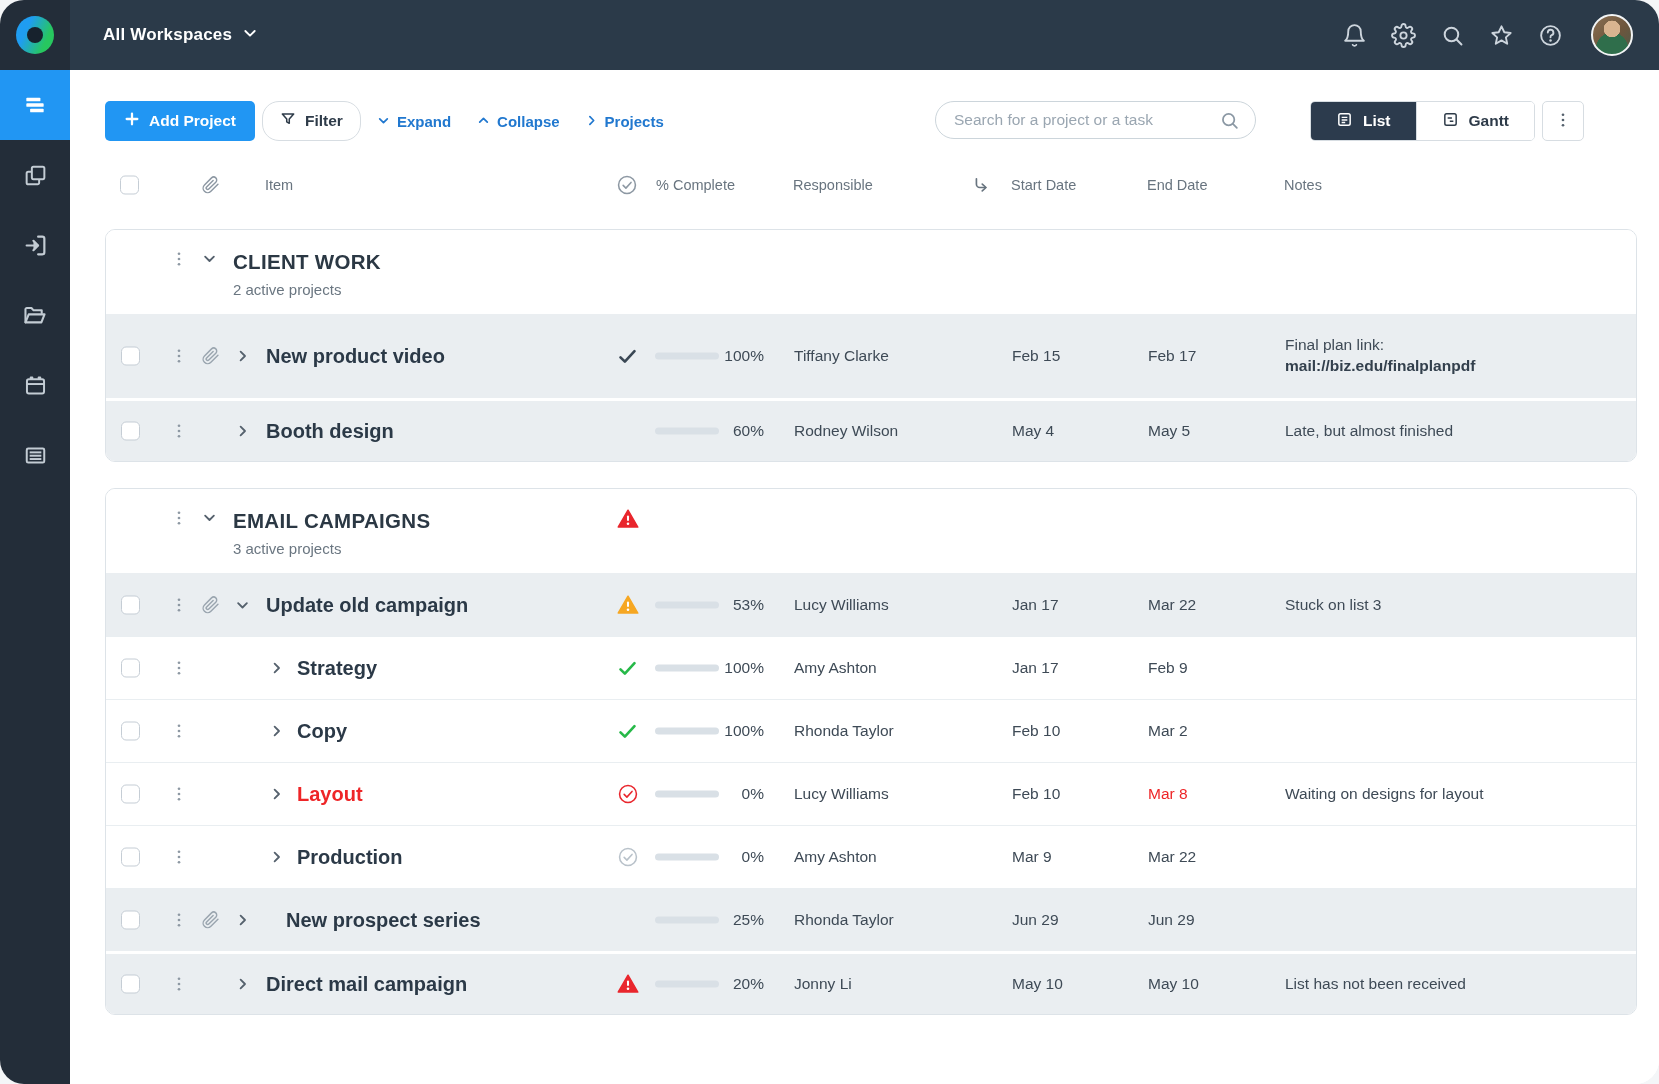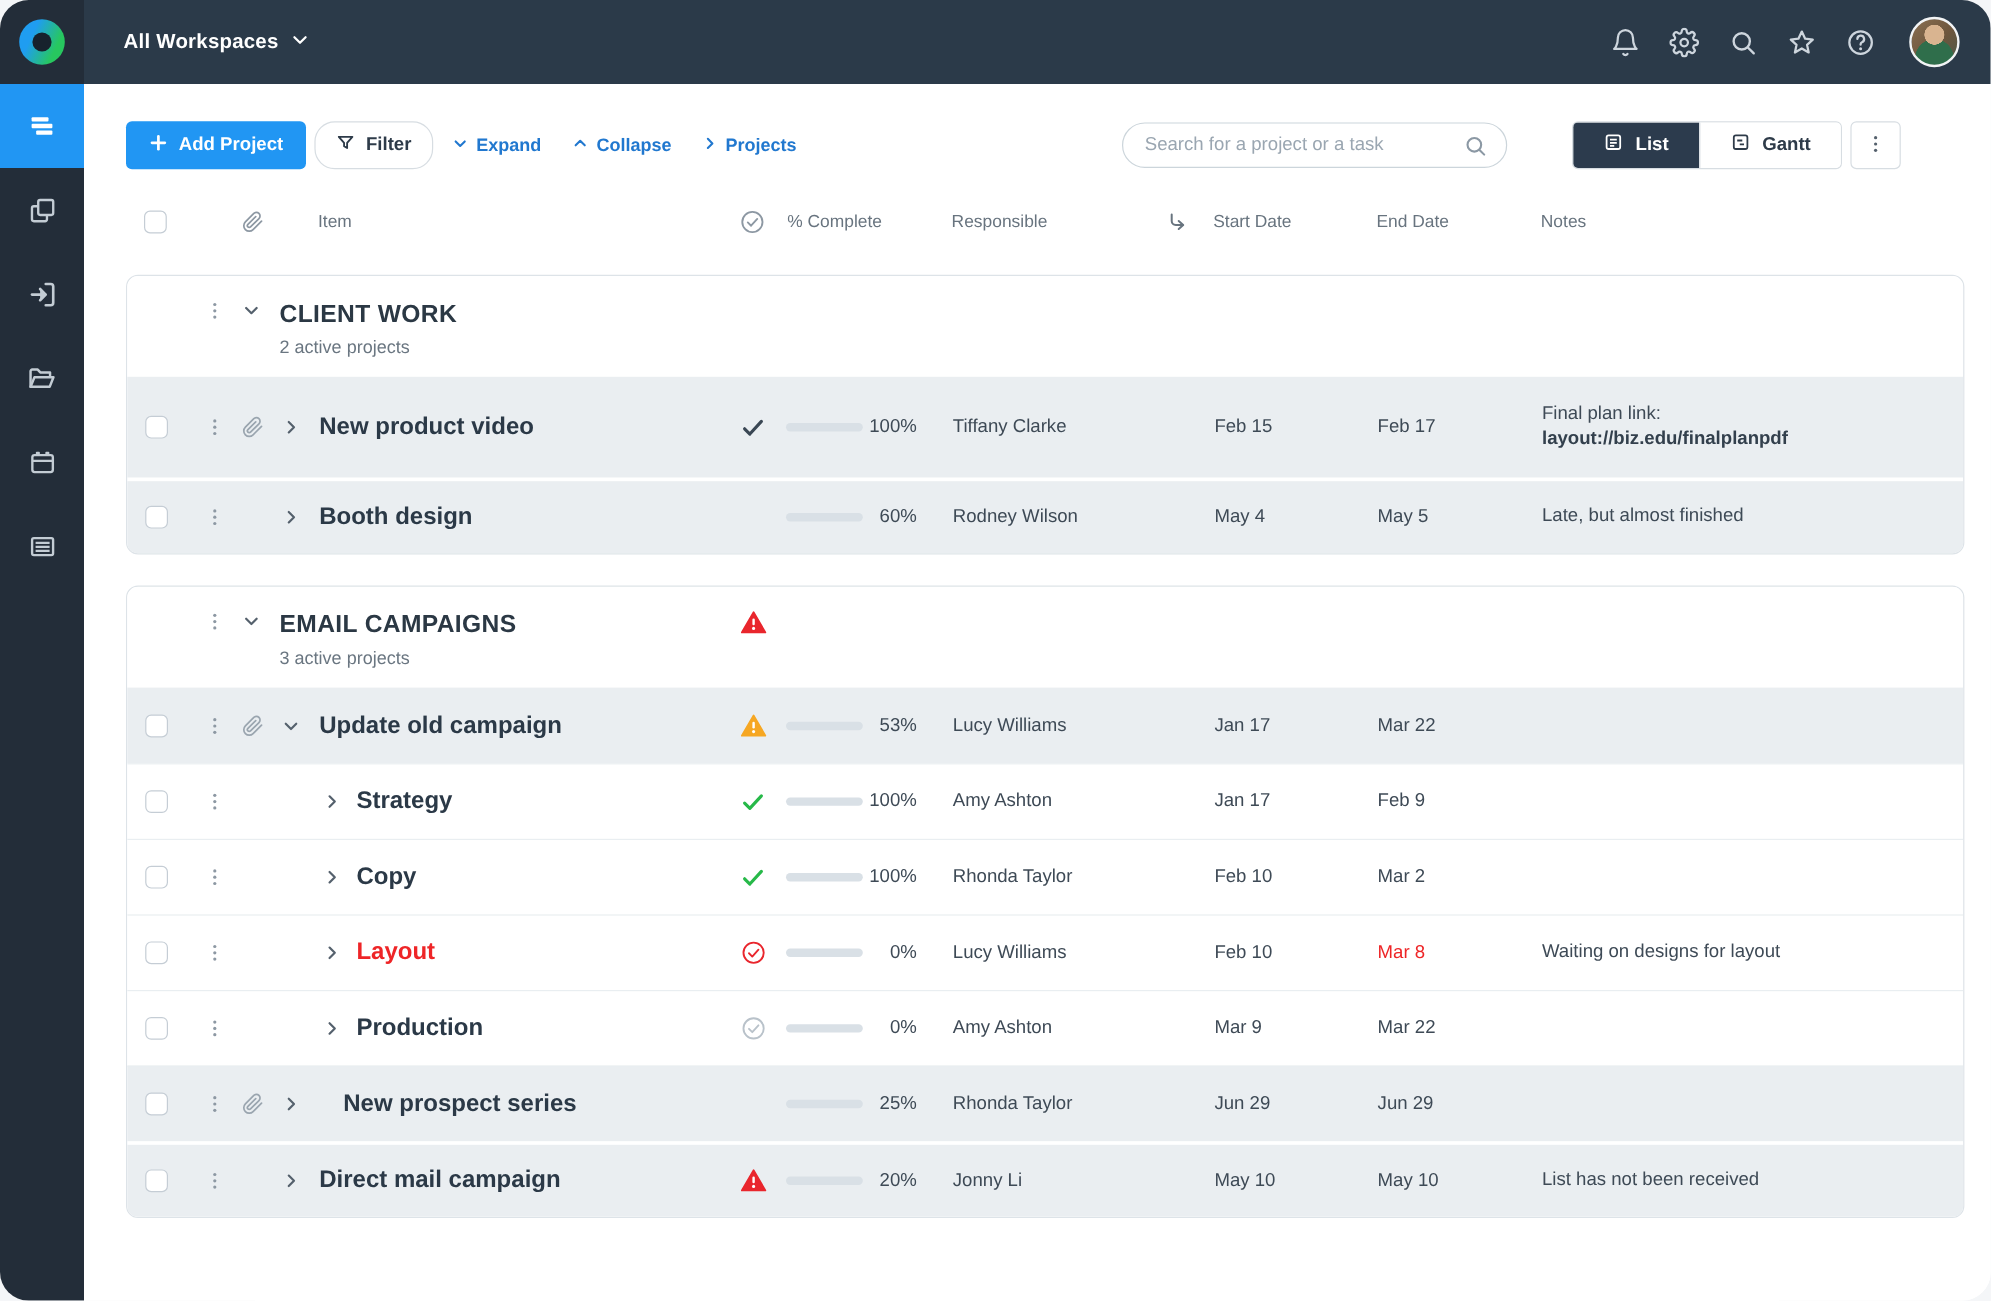--- a/index.html
+++ b/index.html
@@ -25,21 +25,21 @@
   .tb-btn{cursor:pointer;display:flex;align-items:center;justify-content:center}
   .avatar{width:42px;height:42px;border-radius:50%;border:2px solid #f2f4f5;cursor:pointer;margin-left:4px;
           background:
             radial-gradient(circle at 50% 34%, #d9b490 0 26%, rgba(0,0,0,0) 27%),
             radial-gradient(circle at 50% 86%, #2f6e4b 0 42%, rgba(0,0,0,0) 43%),
             linear-gradient(135deg,#8a6f52 0%,#6e563d 55%,#4c5a4a 100%)}
 
   
   .content{position:absolute;left:70px;top:70px;right:0;bottom:0;background:#fff;padding:31px 22px 0 35px}
 
-  .toolbar{display:flex;align-items:center;height:40px}
+  .toolbar{display:flex;height:40px}
   .btn-primary{height:40px;padding:0 19px;background:#2196f3;color:#fff;border:none;border-radius:5px;
                font-family:inherit;font-size:15.5px;font-weight:700;display:inline-flex;align-items:center;gap:9px;cursor:pointer}
   .btn-light{height:40px;padding:0 17px;background:#fff;color:#2e3b49;border:1px solid #d7dde2;border-radius:17px;
              font-family:inherit;font-size:15.5px;font-weight:700;display:inline-flex;align-items:center;gap:9px;cursor:pointer}
   .btn-filter{margin-left:7px}
   .tlink{display:inline-flex;align-items:center;gap:7px;color:#2178cf;font-size:15px;font-weight:700;cursor:pointer}
   .tlink.expand{margin-left:16px}.tlink.collapse{margin-left:26px}.tlink.projects{margin-left:25px}
 
   .search{margin-left:auto;width:321px;height:38px;border:1px solid #ccd5db;border-radius:19px;background:#fff;
           display:flex;align-items:center;padding:0 15px 0 18px}
@@ -344,21 +344,21 @@
             <span class="cell" style="left: 511px; display: flex;">
               <svg width="21" height="21" viewBox="0 0 24 24" fill="none" stroke="#3a4754" stroke-width="3" stroke-linecap="round" stroke-linejoin="round">
                 <polyline points="4 13.5 9 18.5 20 6.5"></polyline>
               </svg>
             </span>
             <span class="bar"><span class="fill" style="width: 100%; background: rgb(46, 209, 88);"></span></span>
             <span class="cell pct">100%</span>
             <span class="cell" style="left: 688px;">Tiffany Clarke</span>
             <span class="cell date" style="left: 906px;">Feb 15</span>
             <span class="cell date" style="left: 1042px;">Feb 17</span>
-            <span class="cell notes"><span>Final plan link:</span><br><span class="b">layout://biz.edu/finalplanpdf</span></span>
+            <span class="cell notes"><span>Final plan link:</span><br><span class="b">mail://biz.edu/finalplanpdf</span></span>
           </div>
           <div class="row shaded">
             <span class="cb"></span>
             <button class="abtn" style="left: 64px; top: 50%; transform: translateY(-50%);">
               <svg width="18" height="18" viewBox="0 0 24 24" fill="#8d98a3">
                 <circle cx="12" cy="5" r="1.8"></circle>
                 <circle cx="12" cy="12" r="1.8"></circle>
                 <circle cx="12" cy="19" r="1.8"></circle>
               </svg>
             </button>
@@ -425,20 +425,21 @@
                 <path d="M12 2.4 22.7 20.8H1.3Z" fill="#f6a723" stroke="#f6a723" stroke-width="1.6" stroke-linejoin="round"></path>
                 <rect x="10.9" y="8.1" width="2.2" height="6.2" rx="1.1" fill="#fff"></rect>
                 <circle cx="12" cy="17.1" r="1.4" fill="#fff"></circle>
               </svg>
             </span>
             <span class="bar"><span class="fill" style="width: 53%; background: rgb(246, 167, 35);"></span></span>
             <span class="cell pct">53%</span>
             <span class="cell" style="left: 688px;">Lucy Williams</span>
             <span class="cell date" style="left: 906px;">Jan 17</span>
             <span class="cell date" style="left: 1042px;">Mar 22</span>
+            <span class="cell notes"><span>Stuck on list 3</span></span>
           </div>
           <div class="row">
             <span class="cb"></span>
             <button class="abtn" style="left: 64px; top: 50%; transform: translateY(-50%);">
               <svg width="18" height="18" viewBox="0 0 24 24" fill="#8d98a3">
                 <circle cx="12" cy="5" r="1.8"></circle>
                 <circle cx="12" cy="12" r="1.8"></circle>
                 <circle cx="12" cy="19" r="1.8"></circle>
               </svg>
             </button>

